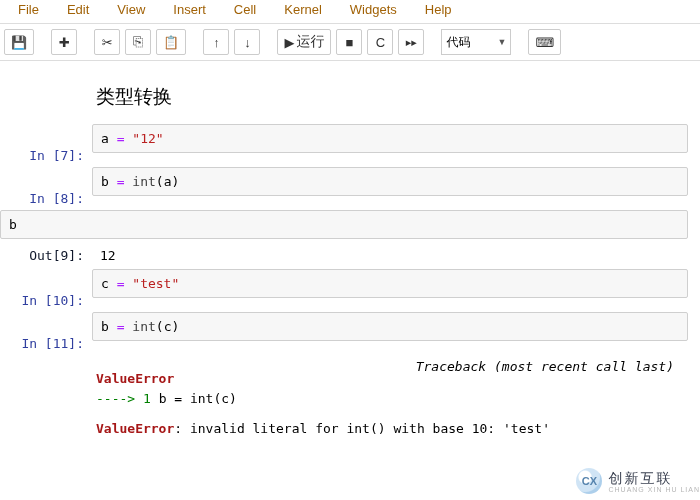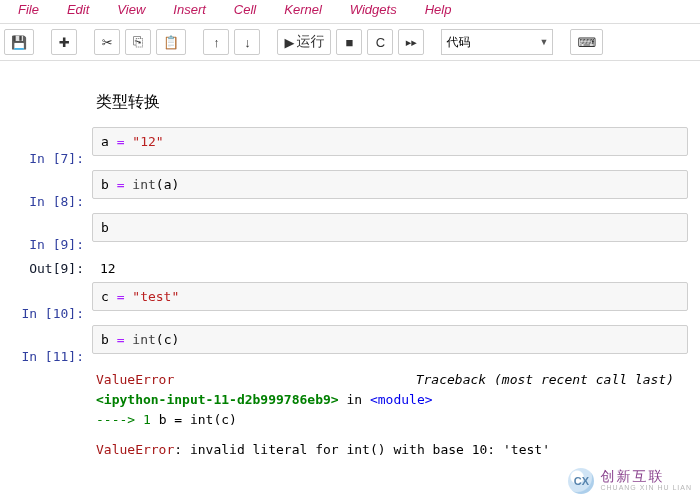--- a/index.html
+++ b/index.html
@@ -1,48 +1,48 @@
 <!DOCTYPE html>
 <html><head>
 <meta charset="utf-8">
 <style>
 * { box-sizing: border-box; margin: 0; padding: 0; }
 body { font-family: "Helvetica Neue", Helvetica, Arial, sans-serif; font-size: 13px; background: #fff; color: #000; width: 700px; height: 500px; overflow: hidden; position: relative; }
-.menubar { display: flex; gap: 28px; padding: 2px 18px 6px; color: #be185d; font-size: 13px; border-bottom: 1px solid #ddd; font-style: italic; }
+.menubar { display: flex; gap: 28px; padding: 2px 18px 6px; color: #a16207; font-size: 13px; border-bottom: 1px solid #ddd; }
 .menubar span { cursor: default; }
 .toolbar { display: flex; align-items: center; gap: 5px; padding: 5px 4px; border-bottom: 1px solid #ddd; }
 .tbtn { background: #fff; border: 1px solid #ccc; border-radius: 2px; min-width: 26px; height: 26px; display: inline-flex; align-items: center; justify-content: center; font-size: 13px; color: #333; padding: 0 6px; }
 .tbtn.small { font-size: 11px; }
 .tsep { width: 7px; }
 .run-label { font-size: 14px; margin-left: 2px; }
-.celltype { border: 1px solid #ccc; height: 26px; font-size: 12px; padding: 0 4px; width: 112px; background: #fff; display: flex; align-items: center; justify-content: space-between; }
+.celltype { border: 1px solid #ccc; height: 26px; font-size: 12px; padding: 0 4px; width: 70px; background: #fff; display: flex; align-items: center; justify-content: space-between; }
 .celltype .arr { font-size: 9px; color: #555; }
 .notebook { padding: 14px 0 0 0; }
-.md-cell { margin: 17px 0 14px 96px; font-family: Liberation Sans, sans-serif; font-size: 16px; }
+.md-cell { margin: 9px 0 14px 96px; font-family: Liberation Sans, sans-serif; font-size: 19px; }
 .cell { display: flex; align-items: flex-start; margin: 4px 0; }
 .prompt { width: 92px; text-align: right; padding: 5px 8px 0 0; font-family: Consolas, Menlo, monospace; font-size: 13px; white-space: pre; flex-shrink: 0; }
 .prompt.in { color: #303F9F; margin-top: 19px; }
 .prompt.out { color: #0f172a; }
 .code-box { flex: 1; background: #f7f7f7; border: 1px solid #cfcfcf; border-radius: 2px; padding: 6px 8px; margin-right: 12px; font-family: Consolas, Menlo, monospace; font-size: 13px; min-height: 26px; }
 .out-box { flex: 1; padding: 5px 8px 2px; font-family: Consolas, Menlo, monospace; font-size: 13px; }
 .tk-var { color: #000; }
 .tk-op { color: #AA22FF; }
 .tk-str { color: #BA2121; }
 .tk-builtin { color: #404040; }
 .tk-paren { color: #000; }
 .tb { margin: 6px 12px 10px 96px; font-family: Consolas, Menlo, monospace; font-size: 13px; line-height: 1.55; }
-.tb .err-name { color: #a61717; font-weight: normal; }
+.tb .err-name { color: #a61717; font-weight: bold; margin-top: 12px; }
 .tb .err-green { color: #008000; font-weight: bold; }
 .tb .err-blue { color: #0000ee; }
 .tb .arrow { color: #008000; }
 .tb .row1 { display: flex; }
 .tb .row1 .right { margin-left: auto; margin-right: 14px; font-style: italic; }
-.watermark { position: absolute; right: 8px; bottom: 6px; display: flex; align-items: flex-start; gap: 6px; opacity: 0.85; }
+.watermark { position: absolute; right: 0; bottom: 6px; display: flex; align-items: center; gap: 6px; opacity: 0.85; }
 .watermark .logo { width: 26px; height: 26px; border-radius: 50%; background: radial-gradient(circle at 35% 35%, #fff 0 25%, #c8e0f4 30% 60%, #9fc7e8 65% 100%); display: flex; align-items: center; justify-content: center; color: #3a6fa0; font-weight: bold; font-size: 11px; font-family: Arial; }
-.watermark .txt { font-size: 14px; color: #701a75; letter-spacing: 2px; font-family: SimSun, serif; }
+.watermark .txt { font-size: 14px; color: #0f172a; letter-spacing: 2px; font-family: SimSun, serif; }
 .watermark .sub { font-size: 7px; color: #aaa; letter-spacing: 1px; margin-top:-2px; }
 </style>
 </head>
 <body>
 
 <div class="menubar">
   <span>File</span>
   <span>Edit</span>
   <span>View</span>
   <span>Insert</span>
@@ -110,21 +110,20 @@
     <div class="prompt in">In [7]:</div>
     <div class="code-box"><span class="tk-var">a</span><span class="tk-op"> = </span><span class="tk-str">"12"</span></div>
   </div>
 
   <div class="cell">
     <div class="prompt in">In [8]:</div>
     <div class="code-box"><span class="tk-var">b</span><span class="tk-op"> = </span><span class="tk-builtin">int</span><span class="tk-paren">(</span><span class="tk-var">a</span><span class="tk-paren">)</span></div>
   </div>
 
   <div class="cell">
-    <div class="prompt in">In [9]:</div>
     <div class="code-box"><span class="tk-var">b</span></div>
   </div>
   <div class="cell">
     <div class="prompt out">Out[9]:</div>
     <div class="out-box">12</div>
   </div>
 
   <div class="cell">
     <div class="prompt in">In [10]:</div>
     <div class="code-box"><span class="tk-var">c</span><span class="tk-op"> = </span><span class="tk-str">"test"</span></div>
@@ -134,23 +133,20 @@
     <div class="prompt in">In [11]:</div>
     <div class="code-box"><span class="tk-var">b</span><span class="tk-op"> = </span><span class="tk-builtin">int</span><span class="tk-paren">(</span><span class="tk-var">c</span><span class="tk-paren">)</span></div>
   </div>
 
   <div class="tb">
     <div class="row1">
       <span class="err-name">ValueError</span>
       <span class="right">Traceback (most recent call last)</span>
     </div>
     <div>
-      <span class="err-green">&lt;ipython-input-11-d2b999786eb9&gt;</span><span> in </span><span class="err-blue">&lt;module&gt;</span>
-    </div>
-    <div>
       <span class="arrow">----&gt; 1 </span><span>b = int(c)</span>
     </div>
     <div style="margin-top:10px;">
       <span class="err-name">ValueError</span><span>: invalid literal for int() with base 10: 'test'</span>
     </div>
   </div>
 
 </div>
 
 <div class="watermark">

